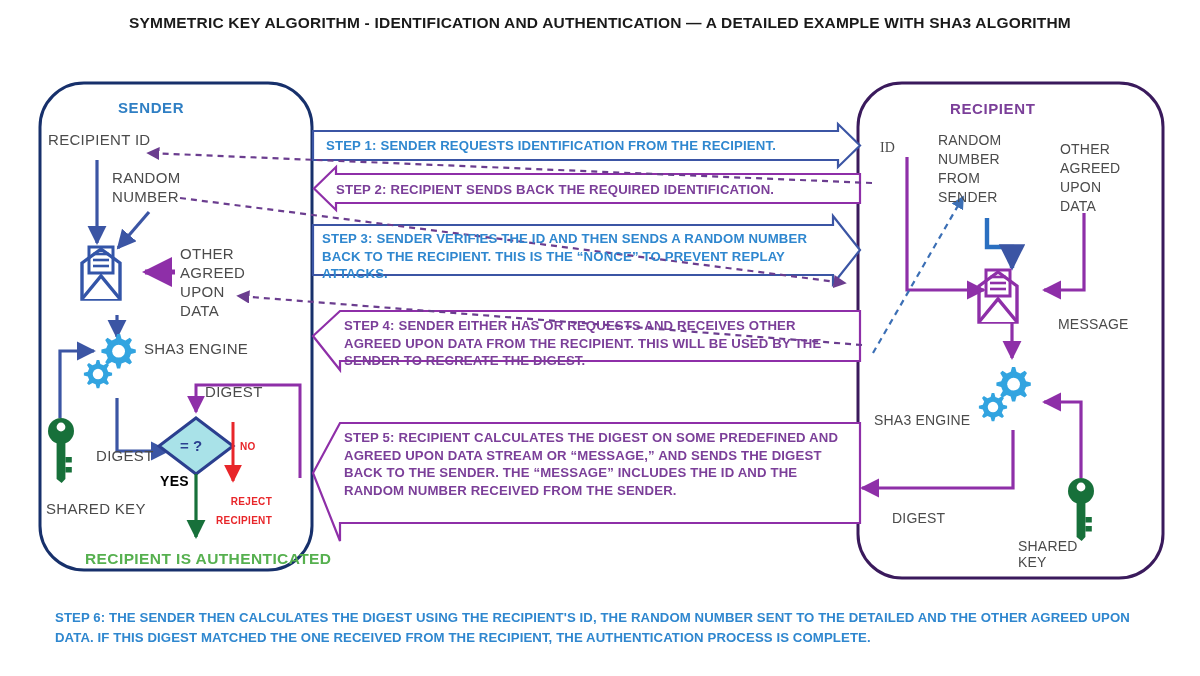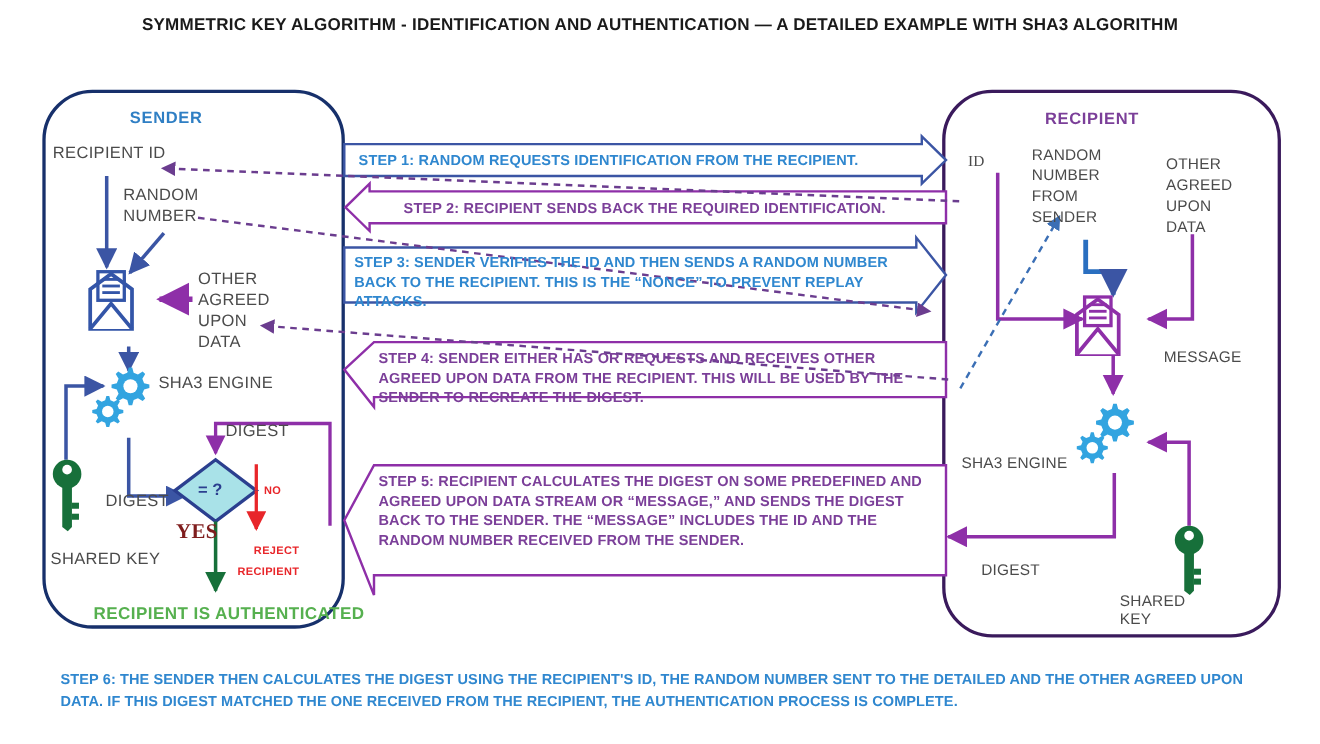--- a/index.html
+++ b/index.html
@@ -12,21 +12,21 @@
     font-family:"Liberation Sans",sans-serif;font-weight:bold;
     font-size:15.5px;letter-spacing:.2px;color:#1a1a1a;
   }
 
   .lbl{position:absolute;font-family:"Liberation Sans",sans-serif;}
   .gray{color:#4b4b4b;font-size:15px;letter-spacing:.3px;}
   .gray-sm{color:#4b4b4b;font-size:14px;letter-spacing:.2px;}
   .blu{color:#2f7fc4;font-weight:bold;font-size:14.5px;letter-spacing:.6px;}
   .pur{color:#7b3f99;font-weight:bold;font-size:14.5px;letter-spacing:.6px;}
   .red{color:#e8262a;font-weight:bold;font-size:10px;letter-spacing:.3px;}
-  .grn{color:#7f1d1d;font-weight:bold;font-size:19px;letter-spacing:.3px;font-family:Liberation Serif, serif;}
+  .grn{color:#000000;font-weight:bold;font-size:14px;letter-spacing:.3px;}
   .grn2{color:#56b04f;font-weight:bold;font-size:15.5px;letter-spacing:.4px;}
   .eq{color:#2b3f8f;font-size:15px;font-weight:600;}
 
   .steptxt{
     position:absolute;font-family:"Liberation Sans",sans-serif;
     font-weight:bold;font-size:13.2px;line-height:17.5px;letter-spacing:.15px;
   }
   .s-blue{color:#2f87cf;}
   .s-purple{color:#7b3f99;}
   .step6{
@@ -265,23 +265,23 @@
 DATA</div>
 
   <div class="lbl gray-sm" style="left:1058px;top:316px;">MESSAGE</div>
 
   <div class="lbl gray-sm" style="left:874px;top:412px;">SHA3 ENGINE</div>
 
   <div class="lbl gray-sm" style="left:892px;top:510px;">DIGEST</div>
 
   <div class="lbl gray-sm" style="left:1018px;top:538px;">SHARED KEY</div>
 
-  <div class="steptxt s-blue" style="left:326px;top:137px;width:500px;">STEP 1: RANDOM REQUESTS IDENTIFICATION FROM THE RECIPIENT.</div>
-
-  <div class="steptxt s-purple" style="left:336px;top:181px;width:500px;text-align:center;">STEP 2: RECIPIENT SENDS BACK THE REQUIRED  IDENTIFICATION.</div>
+  <div class="steptxt s-blue" style="left:326px;top:137px;width:500px;">STEP 1: SENDER REQUESTS IDENTIFICATION FROM THE RECIPIENT.</div>
+
+  <div class="steptxt s-purple" style="left:336px;top:181px;width:500px;">STEP 2: RECIPIENT SENDS BACK THE REQUIRED  IDENTIFICATION.</div>
 
   <div class="steptxt s-blue" style="left:322px;top:230px;width:492px;">STEP 3: SENDER VERIFIES THE ID AND THEN SENDS A RANDOM NUMBER BACK TO THE RECIPIENT. THIS IS THE  “NONCE” TO PREVENT REPLAY ATTACKS.</div>
 
   <div class="steptxt s-purple" style="left:344px;top:317px;width:500px;">STEP 4: SENDER EITHER HAS OR REQUESTS AND RECEIVES OTHER AGREED UPON DATA FROM THE RECIPIENT. THIS WILL BE USED BY THE SENDER TO RECREATE THE DIGEST.</div>
 
   <div class="steptxt s-purple" style="left:344px;top:429px;width:506px;">STEP 5: RECIPIENT CALCULATES THE DIGEST ON SOME PREDEFINED AND AGREED UPON DATA STREAM OR “MESSAGE,” AND SENDS THE DIGEST BACK TO THE SENDER. THE “MESSAGE” INCLUDES THE ID AND THE RANDOM NUMBER RECEIVED FROM THE SENDER.</div>
 
   <div class="step6">STEP 6: THE SENDER THEN CALCULATES THE DIGEST USING THE RECIPIENT'S ID, THE RANDOM NUMBER SENT TO THE DETAILED AND THE OTHER AGREED UPON DATA. IF THIS DIGEST MATCHED THE ONE RECEIVED FROM THE RECIPIENT, THE AUTHENTICATION PROCESS IS COMPLETE.</div>
 
 </div>

